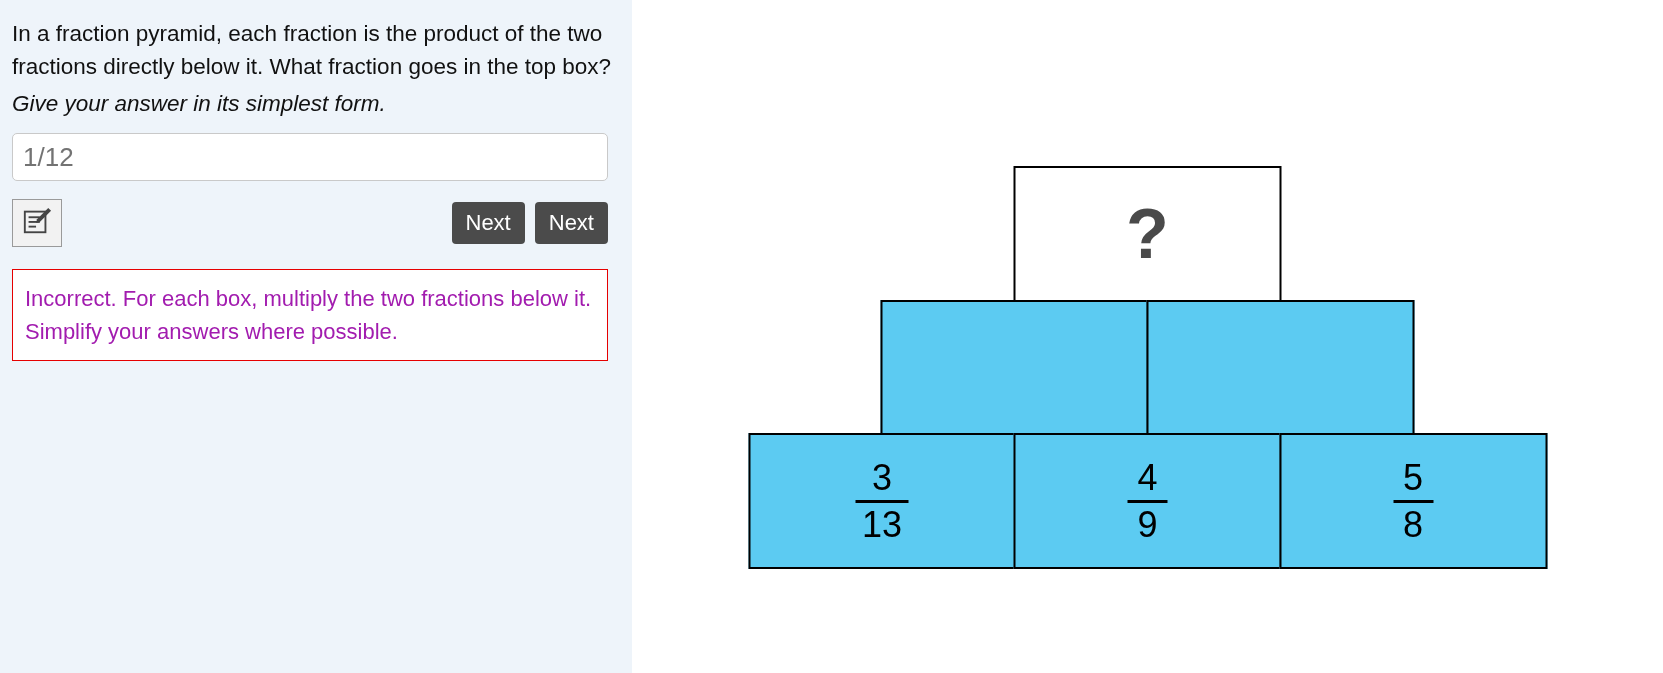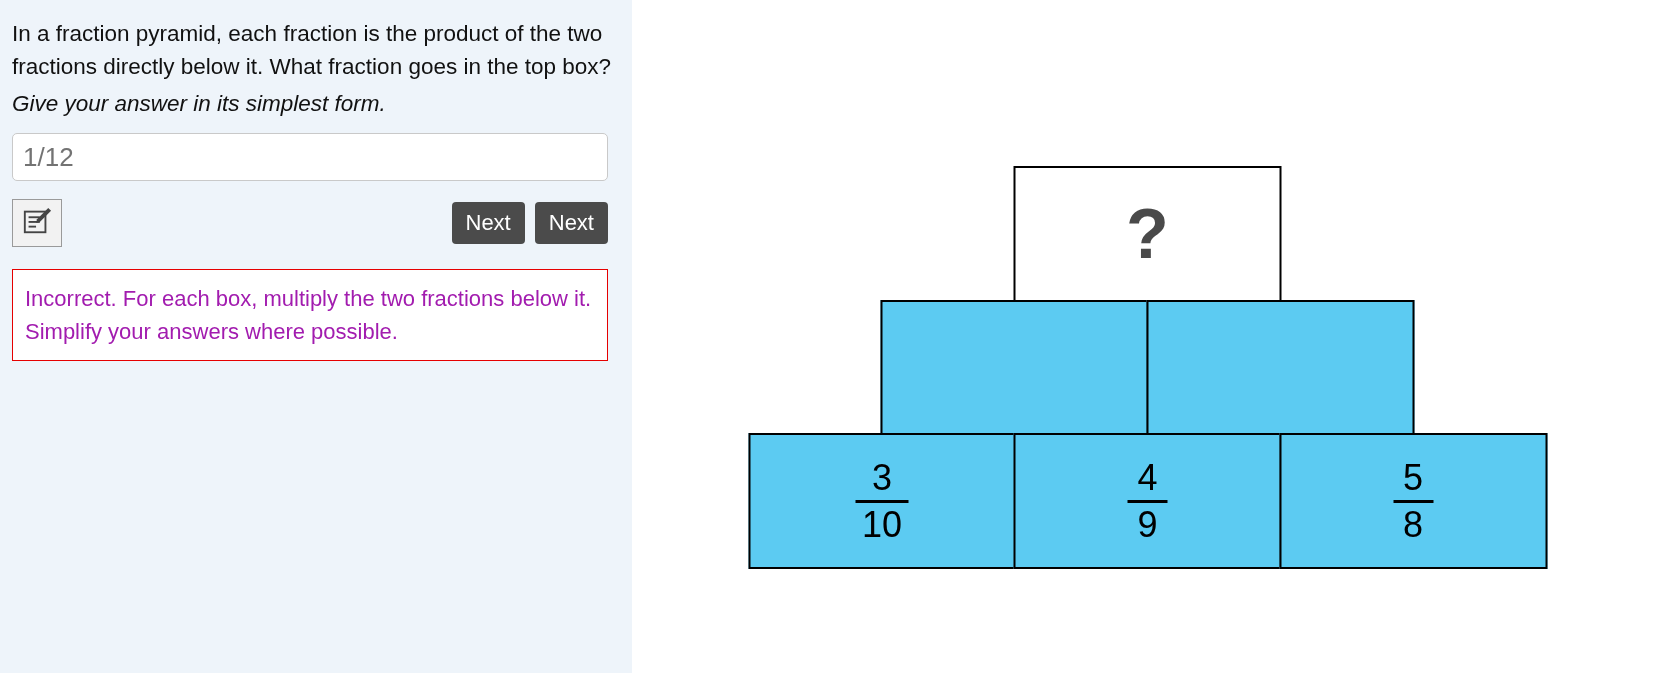--- a/index.html
+++ b/index.html
@@ -102,21 +102,21 @@
       <div class="row">
         <div class="box"></div>
         <div class="box"></div>
       </div>
 
       <div class="row">
         <div class="box">
           <span class="frac">
             <span class="num">3</span>
             <span class="bar"></span>
-            <span class="den">10</span>
+            <span class="den">13</span>
           </span>
         </div>
         <div class="box">
           <span class="frac">
             <span class="num">4</span>
             <span class="bar"></span>
             <span class="den">9</span>
           </span>
         </div>
         <div class="box">

